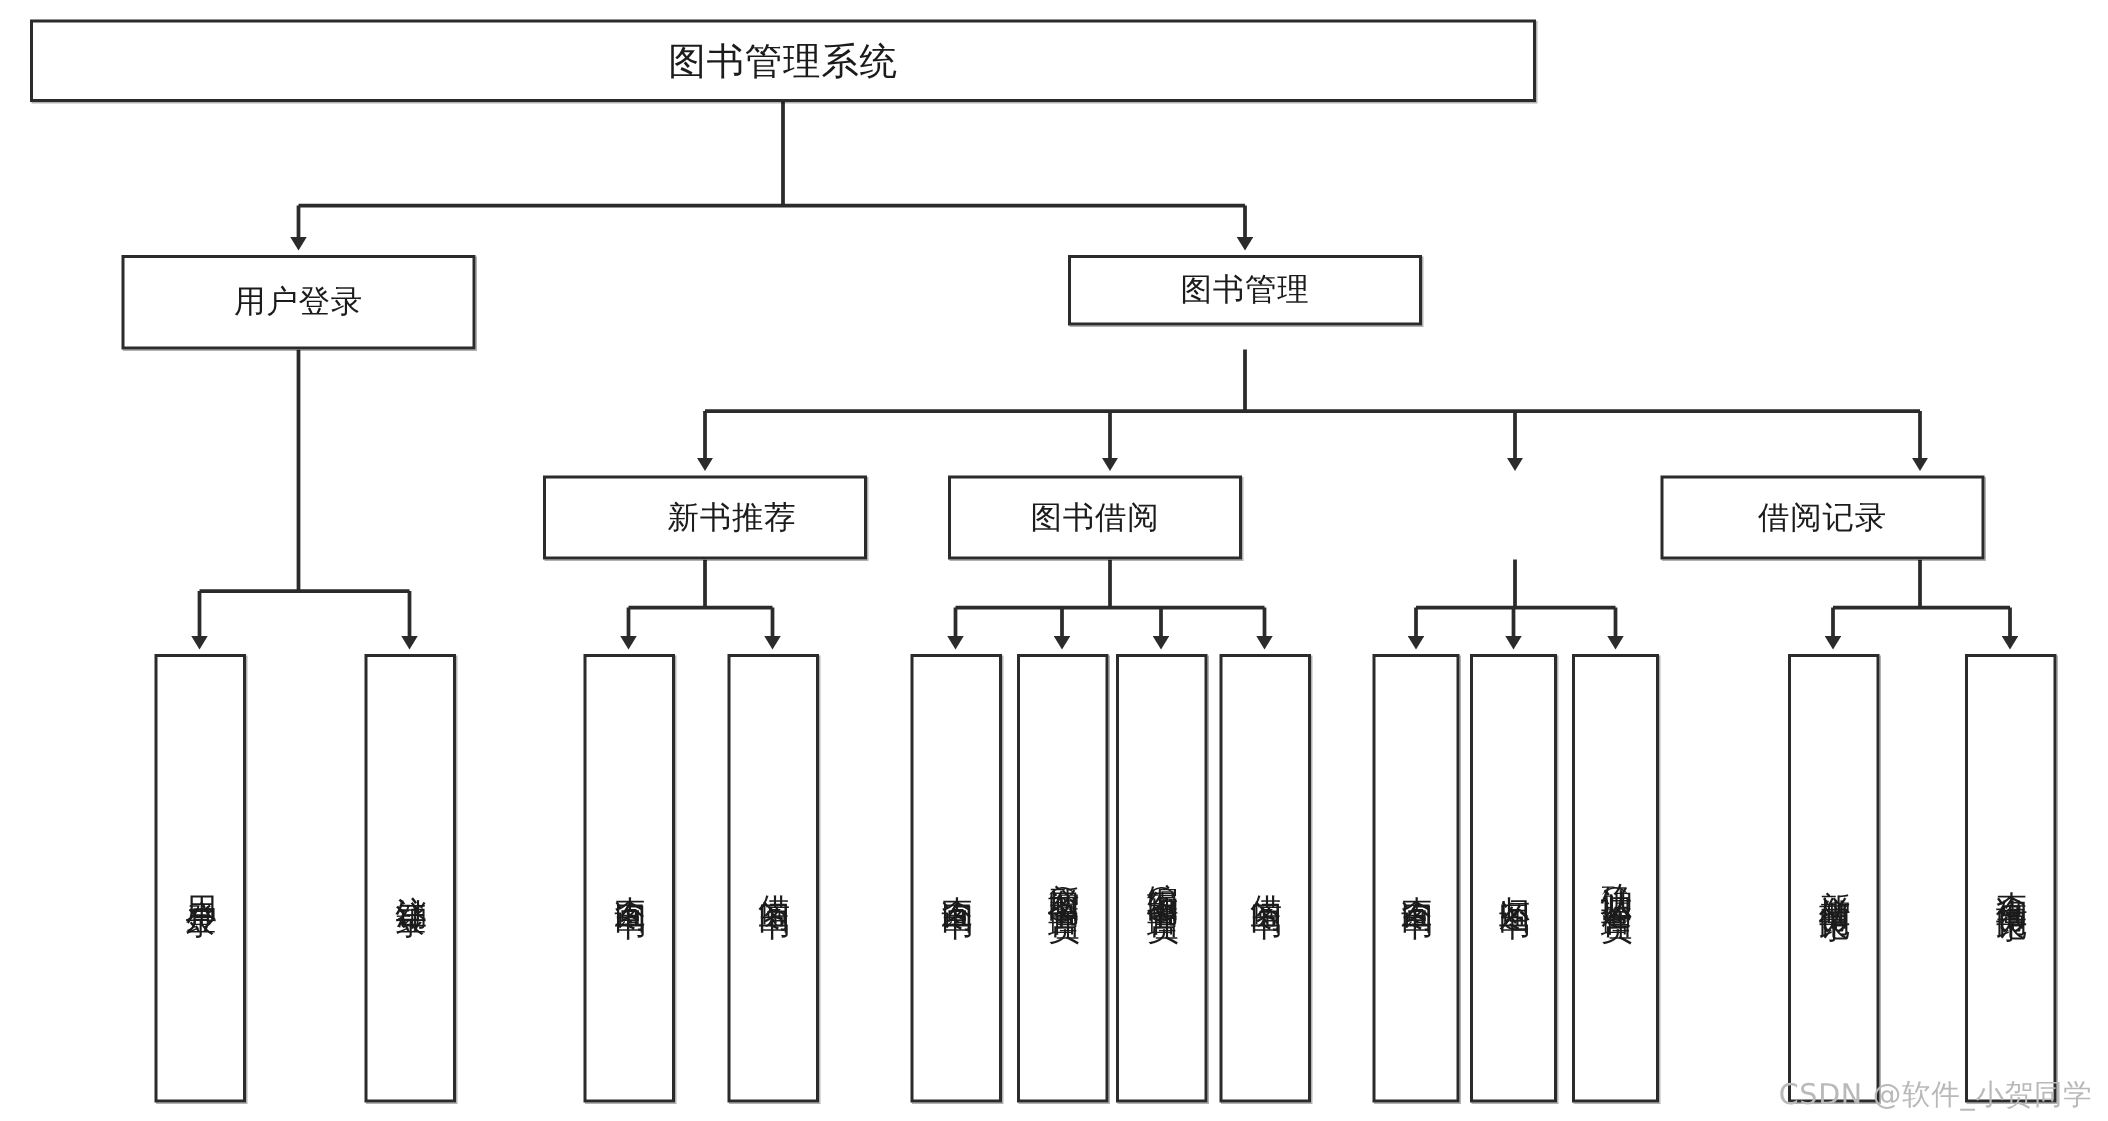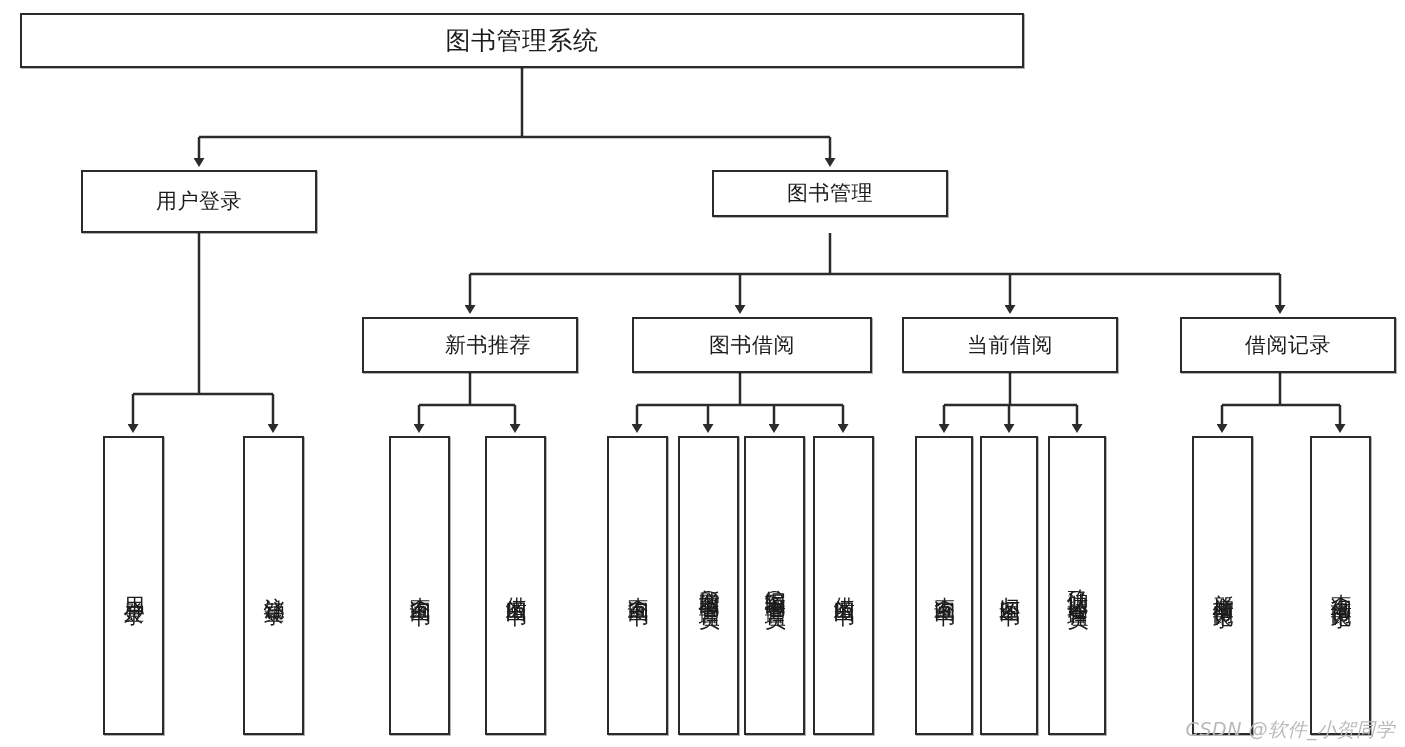--- a/index.html
+++ b/index.html
@@ -70,21 +70,20 @@
   
   #watermark {
     position: absolute;
     right: 10px;
     bottom: 4px;
     font-size: 19px;
     color: #b9b9b9;
     letter-spacing: 0.5px;
     white-space: nowrap;
     user-select: none;
-    font-style: italic;
   }
 </style>
 </head>
 <body>
 
 <div id="canvas">
 
   <svg id="connectors" viewBox="0 0 1405 747" width="1405" height="747">
     <defs>
       <marker id="arrow" markerWidth="9" markerHeight="11" refX="1" refY="5.5" orient="auto" markerUnits="userSpaceOnUse">
@@ -142,27 +141,24 @@
   <div class="node horiz" id="node-l2-0" style="left: 81px; top: 170px; width: 236px; height: 63px;">
     <span class="label">用户登录</span>
   </div>
   <div class="node horiz" id="node-l2-1" style="left: 712px; top: 170px; width: 236px; height: 47px;">
     <span class="label">图书管理</span>
   </div>
 
   <div class="node horiz" id="node-l3-0" style="left: 362px; top: 317px; width: 216px; height: 56px; padding-left: 36px;">
     <span class="label">新书推荐</span>
   </div>
-  <div class="node horiz" id="node-l3-1" style="left: 632px; top: 317px; width: 240px; height: 56px;">
+  <div class="node horiz" id="node-l3-1" style="left: 632px; top: 317px; width: 196px; height: 56px;">
     <span class="label">图书借阅</span>
   </div>
-  <div class="node horiz" id="node-l3-2" style="left: 902px; top: 317px; width: 216px; height: 56px;">
-    <span class="label">当前借阅</span>
-  </div>
-  <div class="node horiz" id="node-l3-3" style="left: 1180px; top: 317px; width: 216px; height: 56px;">
+  <div class="node horiz" id="node-l3-3" style="left: 1107px; top: 317px; width: 216px; height: 56px;">
     <span class="label">借阅记录</span>
   </div>
 
   <div class="node vert" id="node-leaf-0" style="left: 103px; top: 436px; width: 61px; height: 299px;">
     <span class="label">用户登录</span>
   </div>
   <div class="node vert" id="node-leaf-1" style="left: 243px; top: 436px; width: 61px; height: 299px;">
     <span class="label">注销登录</span>
   </div>
   <div class="node vert" id="node-leaf-2" style="left: 389px; top: 436px; width: 61px; height: 299px;">

